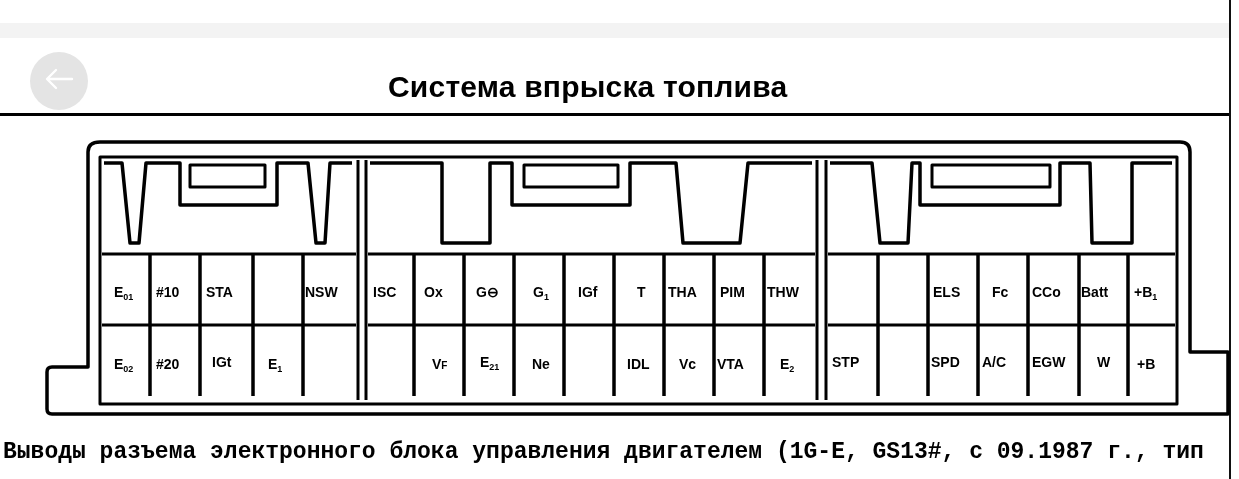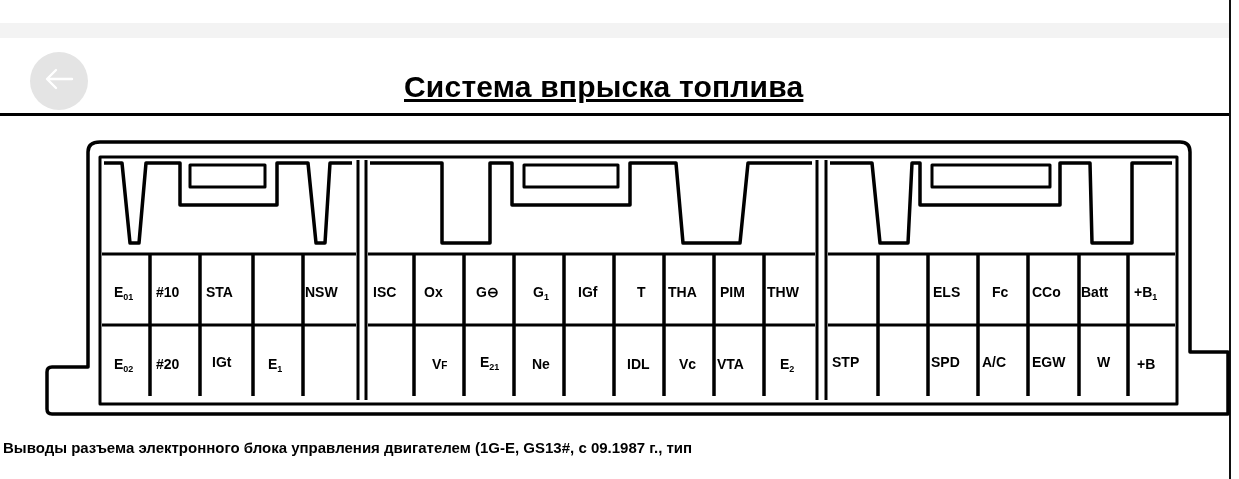--- a/index.html
+++ b/index.html
@@ -7,28 +7,27 @@
     width: 1239px; height: 479px; overflow: hidden; position: relative;
     background: #ffffff; font-family: "Liberation Sans", sans-serif; color: #000;
   }
   .topstrip { position: absolute; left: 0; top: 23px; width: 1229px; height: 15px; background: #f3f3f3; }
   .right-edge { position: absolute; left: 1229px; top: 0; width: 2px; height: 479px; background: #111; }
   .back-btn {
     position: absolute; left: 30px; top: 52px; width: 58px; height: 58px; border-radius: 50%;
     background: #e4e4e4; display: flex; align-items: center; justify-content: center; cursor: pointer;
   }
   .title {
-    position: absolute; left: 404px; top: 70px; font-size: 30px; font-weight: bold; letter-spacing: 0.2px;
+    position: absolute; left: 388px; top: 70px; font-size: 30px; font-weight: bold; letter-spacing: 0.2px;
     white-space: nowrap;
-    text-decoration: underline;
   }
   .title-rule { position: absolute; left: 0; top: 113px; width: 1229px; height: 3px; background: #000; }
   .caption {
-    position: absolute; left: 3px; top: 439px; font-size: 15px; font-weight: bold; white-space: nowrap;
-    width: 1226px; overflow: hidden;
+    position: absolute; left: 3px; top: 439px; font-size: 23px; font-weight: bold; white-space: nowrap;
+    width: 1226px; overflow: hidden; font-family: Liberation Mono, monospace;
   }
   svg.connector { position: absolute; left: 0; top: 0; }
   .pin-label {
     font-family: "Liberation Sans", sans-serif; font-weight: bold; font-size: 14px; fill: #000;
   }
 </style>
 </head>
 <body>
 
 <div class="topstrip"></div>

